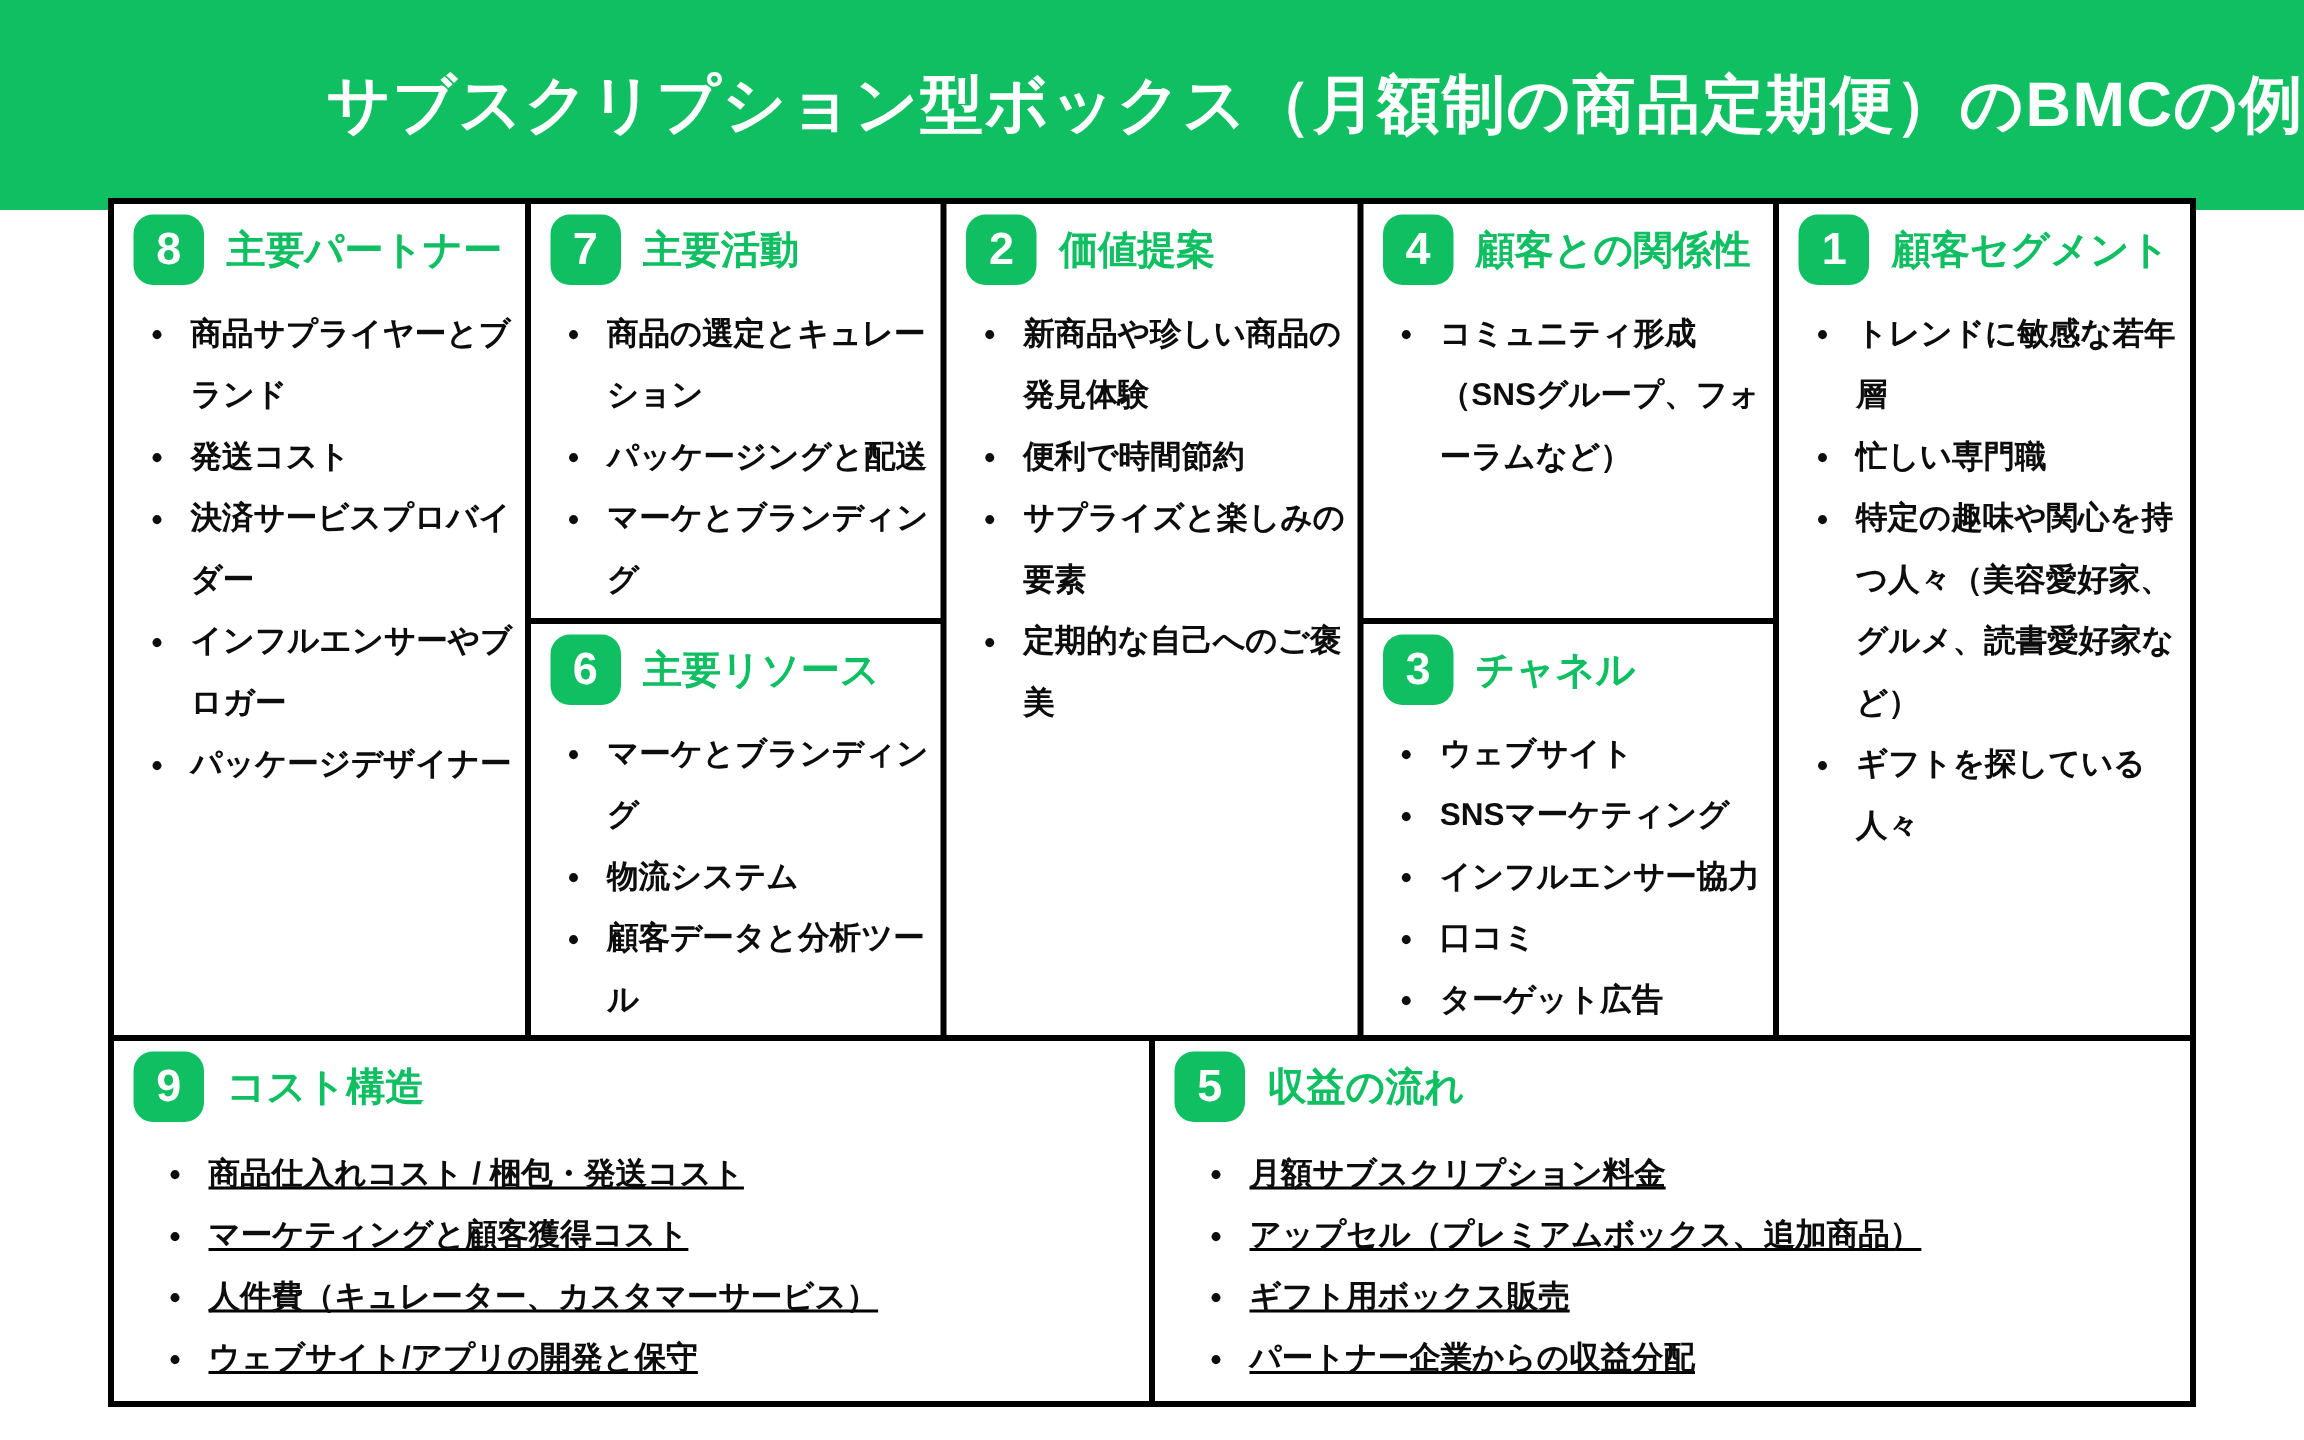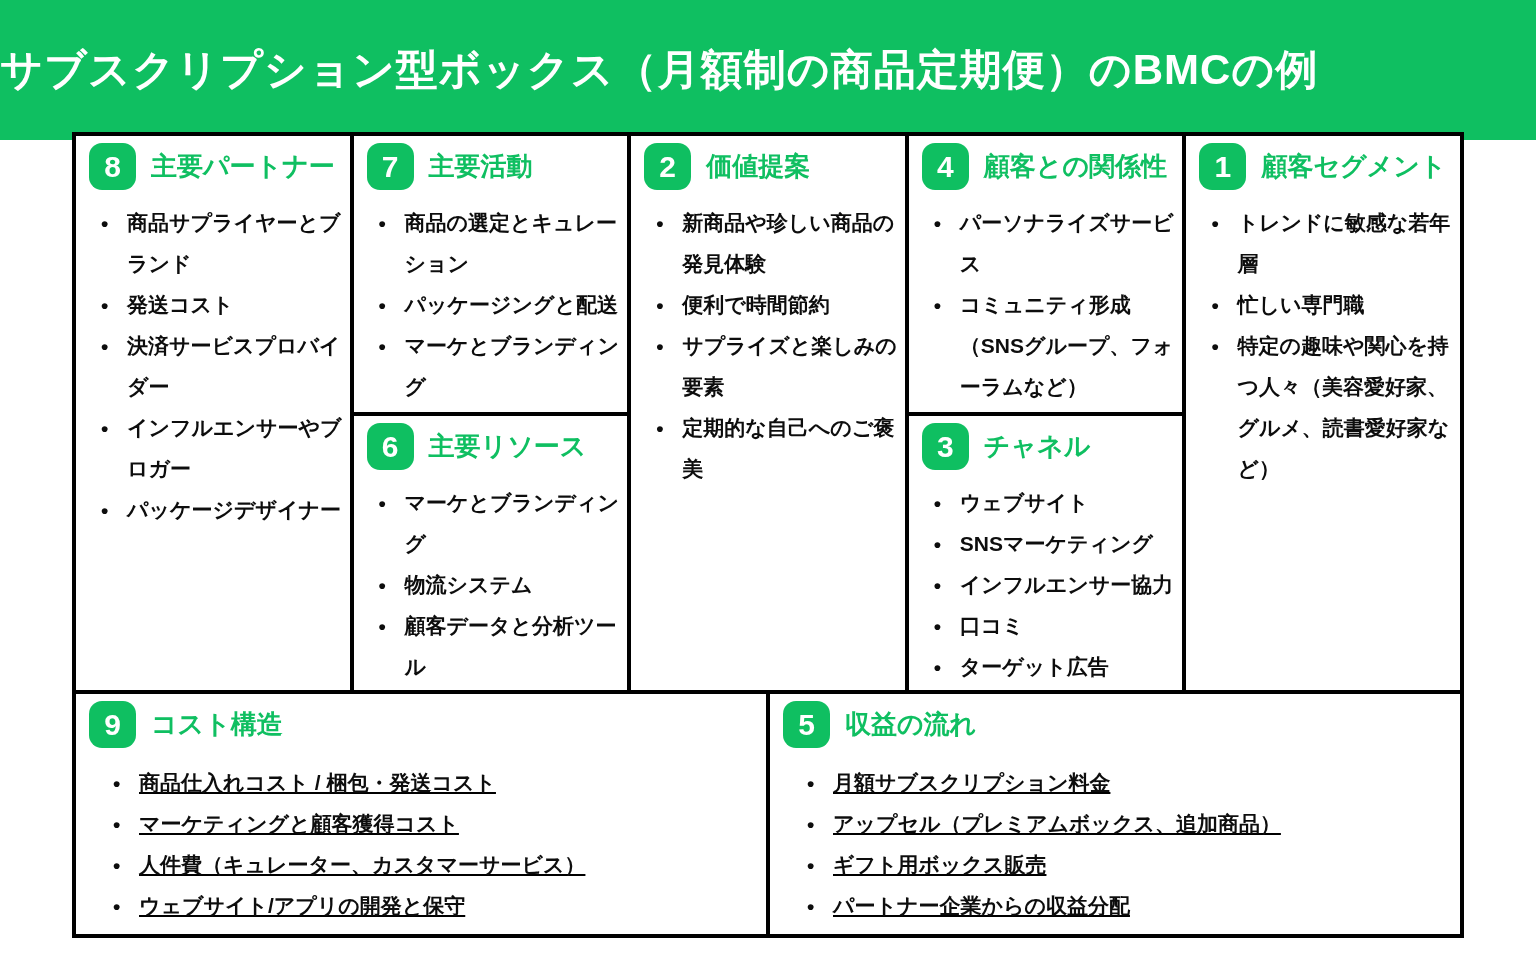--- a/index.html
+++ b/index.html
@@ -21,21 +21,21 @@
     background: var(--bg-white, #ffffff);
     overflow: hidden;
   }
   .banner {
     position: absolute;
     left: 0; top: 0; right: 0;
     height: 140px;
     background: var(--accent-green, #0fbf61);
     display: flex;
     align-items: center;
-    justify-content: flex-start;
+    justify-content: flex-end;
   }
   .banner h1 {
     color: #ffffff;
     font-size: 42px;
     font-weight: bold;
     letter-spacing: 1px;
     white-space: nowrap;
   }
   .canvas {
     position: absolute;
@@ -174,21 +174,20 @@
         <li class="item">定期的な自己へのご褒美</li>
       </ul>
     </section>
 
     <section class="cell a-relationships">
       <div class="sec-header">
         <span class="badge">4</span>
         <h2 class="sec-title">顧客との関係性</h2>
       </div>
       <ul class="items">
-        <li class="item">パーソナライズサービス</li>
         <li class="item">コミュニティ形成（SNSグループ、フォーラムなど）</li>
 
       </ul>
     </section>
 
     <section class="cell a-channels">
       <div class="sec-header">
         <span class="badge">3</span>
         <h2 class="sec-title">チャネル</h2>
       </div>
@@ -203,20 +202,21 @@
 
     <section class="cell a-segments">
       <div class="sec-header">
         <span class="badge">1</span>
         <h2 class="sec-title">顧客セグメント</h2>
       </div>
       <ul class="items">
         <li class="item">トレンドに敏感な若年層</li>
         <li class="item">忙しい専門職</li>
         <li class="item">特定の趣味や関心を持つ人々（美容愛好家、グルメ、読書愛好家など）</li>
+        <li class="item">ギフトを探している人々</li>
       </ul>
     </section>
 
     <section class="cell bottom a-costs">
       <div class="sec-header">
         <span class="badge">9</span>
         <h2 class="sec-title">コスト構造</h2>
       </div>
       <ul class="items">
         <li class="item">商品仕入れコスト / 梱包・発送コスト</li>

